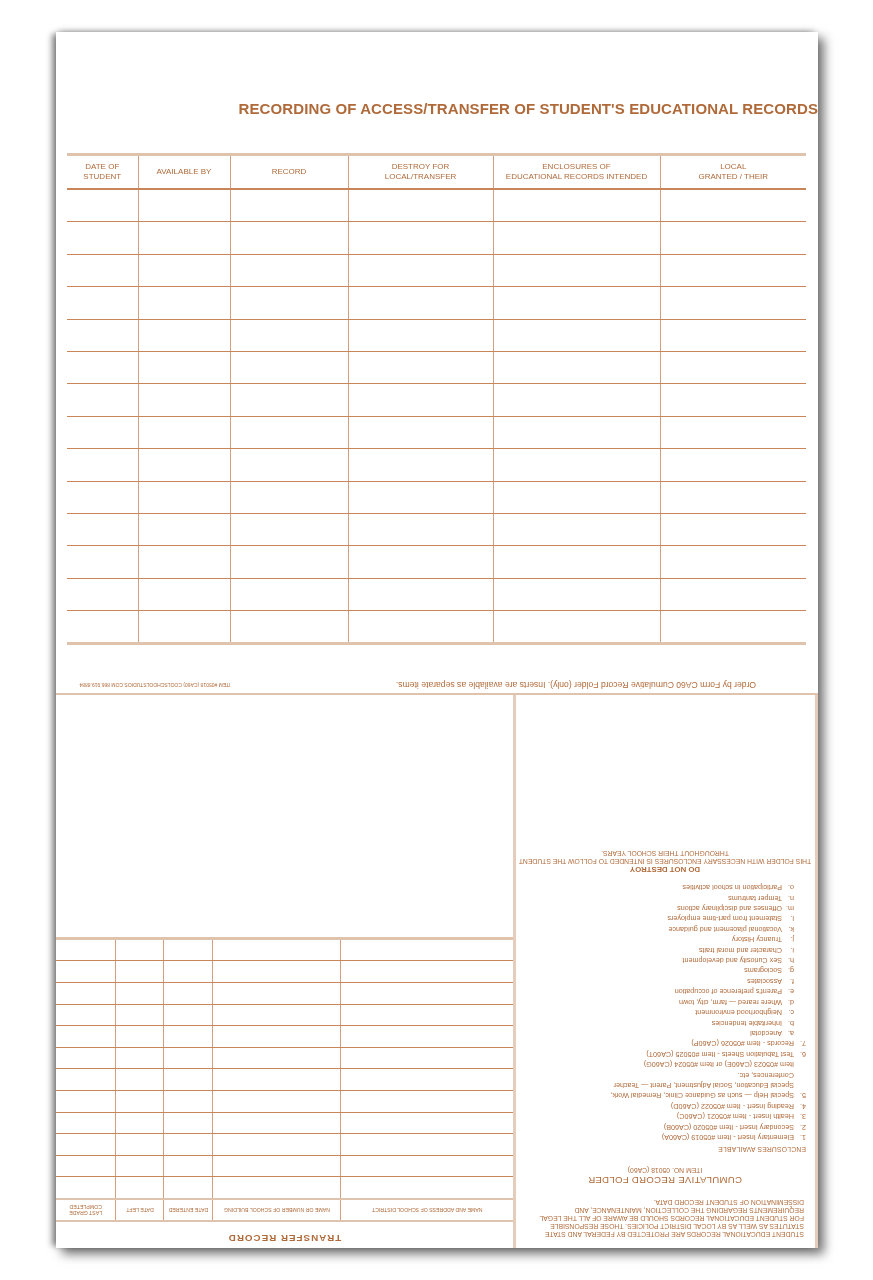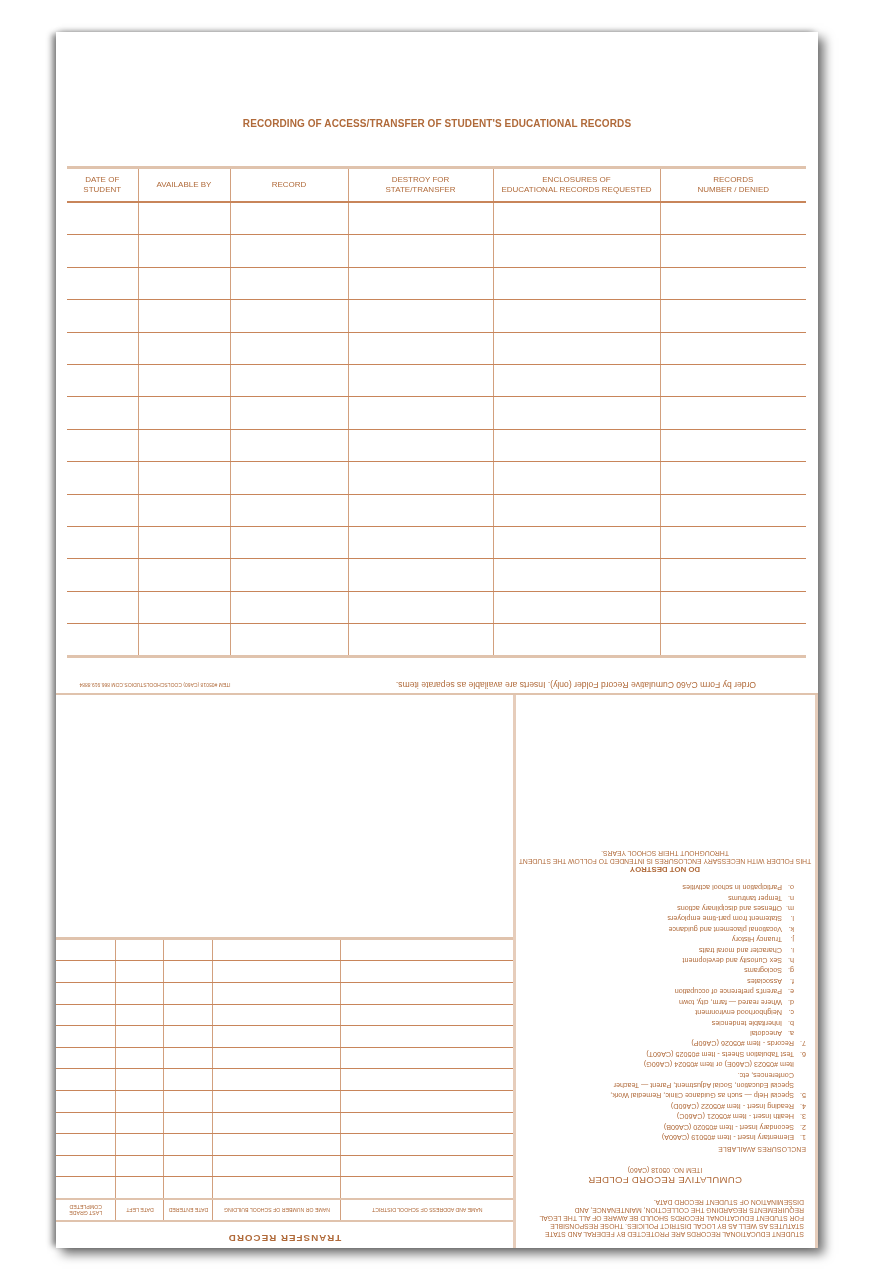--- a/index.html
+++ b/index.html
@@ -6,26 +6,26 @@
     body {
       width: 873px; height: 1280px; background: #ffffff; position: relative; overflow: hidden;
       font-family: "Liberation Sans", sans-serif; color: #b06a3a;
     }
     .page {
       position: absolute; left: 56px; top: 32px; width: 762px; height: 1216px;
       background: #fff;
       box-shadow: -6px 0 6px -2px rgba(0,0,0,0.45), 0 -4px 6px -3px rgba(0,0,0,0.25), 6px 6px 10px rgba(0,0,0,0.55);
     }
     .title {
-      position: absolute; left: 0; width: 762px; top: 86px; text-align: center;
-      font-weight: bold; font-size: 10px; letter-spacing: 0.1px; color: #b06a3a;
+      position: absolute; left: 0; width: 762px; top: 68px; text-align: right;
+      font-weight: bold; font-size: 15px; letter-spacing: 0.1px; color: #b06a3a;
     }
     
     .access-table {
-      position: absolute; left: 11px; top: 134px; width: 739px;
+      position: absolute; left: 11px; top: 121px; width: 739px;
       border-collapse: collapse; table-layout: fixed;
     }
     .access-table th {
       font-weight: normal; font-size: 8px; line-height: 10px; color: #b06a3a;
       height: 32px; text-align: center; vertical-align: middle;
       border-top: 3px solid #e0c3ad; border-bottom: 2px solid #c8855a;
       padding: 0 2px;
     }
     .access-table td {
       height: 31.4px; border-bottom: 1px solid #c8855a; padding: 0;
@@ -120,23 +120,23 @@
         <col style="width:118px">
       <col style="width:145px">
         <col style="width:167px">
         <col style="width:146px">
     </colgroup>
     <thead>
       <tr>
         <th><span>DATE OF</span><br><span>STUDENT</span></th>
         <th><span>AVAILABLE BY</span></th>
         <th><span>RECORD</span></th>
-        <th><span>DESTROY FOR</span><br><span>STATE/TRANSFER</span></th>
-        <th><span>ENCLOSURES OF</span><br><span>EDUCATIONAL RECORDS REQUESTED</span></th>
-        <th><span>RECORDS</span><br><span>NUMBER / DENIED</span></th>
+        <th><span>DESTROY FOR</span><br><span>LOCAL/TRANSFER</span></th>
+        <th><span>ENCLOSURES OF</span><br><span>EDUCATIONAL RECORDS INTENDED</span></th>
+        <th><span>LOCAL</span><br><span>GRANTED / THEIR</span></th>
       </tr>
     </thead>
     <tbody id="access-body">
         <tr>
           <td></td>
           <td></td>
           <td></td>
           <td></td>
           <td></td>
           <td></td>

